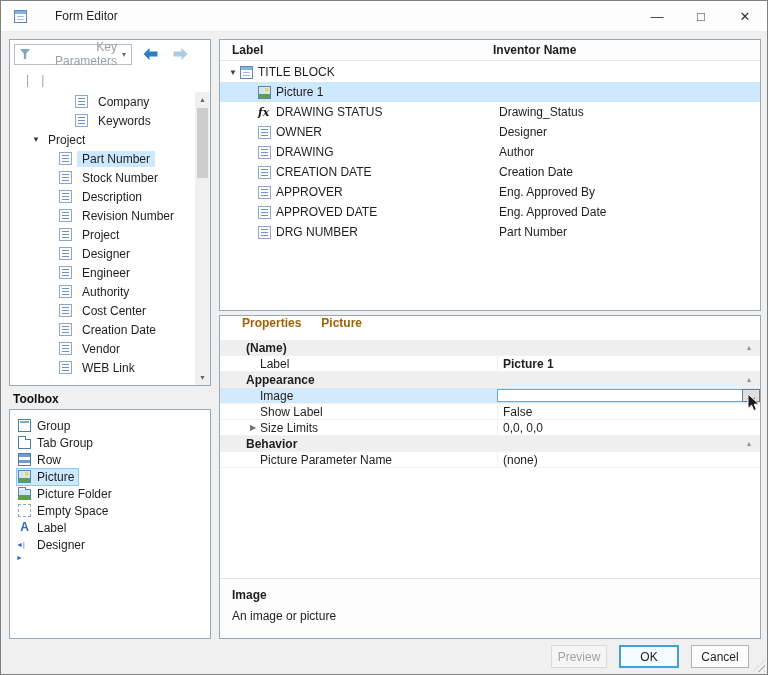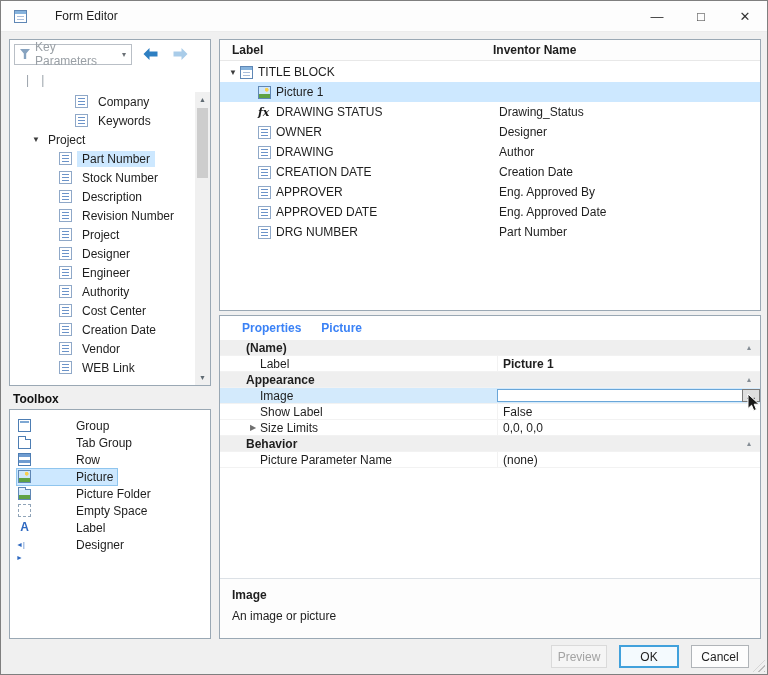--- a/index.html
+++ b/index.html
@@ -17,21 +17,21 @@
   .title-icon { margin-left:13px; }
   .title-text { margin-left:23px; }
   .win-controls { margin-left:auto; display:flex; height:100%; }
   .win-btn { width:44px; height:100%; display:flex; align-items:center; justify-content:center; color:#333; font-size:13px; }
 
   
   .panel { position:absolute; background:#fff; border:1px solid #9aa8b4; }
 
   
   .params-panel { left:8px; top:38px; width:202px; height:347px; }
-  .filter-row { height:28px; display:flex; align-items:center; padding:3px 4px; gap:6px; }
+  .filter-row { height:28px; display:flex; align-items:center; padding:3px 4px; gap:6px;text-align:right; }
   .filter-dropdown { flex:0 0 118px; height:21px; border:1px solid #b9bfc6; background:#fff; display:flex; align-items:center; padding:0 5px; gap:5px; color:#9aa0a6; }
   .ic-funnel { width:10px; height:10px; flex:none; background:#87a3c0; clip-path:polygon(0 0,100% 0,62% 45%,62% 100%,38% 100%,38% 45%); }
   .dd-arrow { margin-left:auto; font-size:8px; color:#6a7076; }
   .nav-btn { width:24px; height:20px; display:flex; align-items:center; justify-content:center; }
   .tabs-row { height:24px; display:flex; align-items:center; padding-left:10px; }
   .ptab { color:#2b2b2b; cursor:default; }
   .ptab.f-active { color:#1b6ec2; }
   .ptab:not(:last-child)::after { content:'|'; color:#9aa2aa; margin:0 6px; }
 
   .ptree { position:absolute; top:52px; left:1px; right:16px; bottom:1px; overflow:hidden; background:#fff; }
@@ -42,21 +42,21 @@
 
   .v-scroll { position:absolute; top:52px; right:0; bottom:0; width:15px; background:#f0f0f0; }
   .sb-btn { position:absolute; left:0; right:0; height:15px; display:flex; align-items:center; justify-content:center; font-size:7px; color:#5f6a72; }
   .sb-btn.up { top:0; } .sb-btn.down { bottom:0; }
   .sb-thumb { position:absolute; left:2px; right:2px; top:16px; height:70px; background:#cdcdcd; }
 
   
   .toolbox-title { position:absolute; left:12px; top:391px; font-weight:bold; color:#111; }
   .toolbox-panel { left:8px; top:408px; width:202px; height:230px; padding-top:7px; }
   .tb-item { height:17px; display:flex; align-items:center; padding-left:7px; }
-  .tb-inner { display:flex; align-items:center; padding:0 4px 0 1px; height:16px;gap:39px; }
+  .tb-inner { display:flex; align-items:center; padding:0 4px 0 1px; height:16px; }
   .tb-item.f-selected .tb-inner { background:#cde8ff; outline:1px solid #8fc5ee; }
   .tb-label { margin-left:1px; }
 
   
   .ic { width:13px; height:13px; flex:0 0 13px; position:relative; display:inline-block; margin-right:5px; }
   .ic-prop { border:1px solid #8fa8c8; background:#fff; }
   .ic-prop::before { content:''; position:absolute; left:2px; right:2px; top:2px; height:8px;
     background:repeating-linear-gradient(180deg,#6b93c9 0 1px,transparent 1px 3px); }
   .ic-form { border:1px solid #5f87b5; background:#fff; }
   .ic-form::before { content:''; position:absolute; left:0; right:0; top:0; height:3px; background:#86b3dd; }
@@ -83,21 +83,21 @@
   .form-tree-panel { left:218px; top:38px; width:542px; height:272px; }
   .ft-header { display:flex; height:21px; align-items:center; font-weight:bold; border-bottom:1px solid #e8e8e8; background:#fdfdfd; }
   .ft-col1 { padding-left:12px; flex:0 0 273px; }
   .ft-rows { position:absolute; top:22px; left:0; right:0; bottom:0; overflow:hidden; }
   .ft-row { height:20px; display:flex; align-items:center; position:relative; padding-left:calc(6px + var(--indent,0)*18px); white-space:nowrap; }
   .ft-row.f-selected { background:#cde8ff; }
   .ft-name { position:absolute; left:279px; }
 
   
   .props-panel { left:218px; top:314px; width:542px; height:324px; }
-  .props-header { height:24px; display:flex; align-items:center; gap:20px; padding-left:22px; font-weight:bold; color:#3b82f6; }
+  .props-header { height:24px; display:flex; gap:20px; padding-left:22px; font-weight:bold; color:#a16207; }
   .pgrid { position:absolute; top:24px; left:0; right:0; }
   .pg-row { position:relative; height:16px; display:flex; align-items:center; border-bottom:1px solid #f2f2f2; }
   .pg-row.t-category { background:#efefef; }
   .pg-row.t-category .pg-label { padding-left:26px; font-weight:bold; }
   .t-row .pg-expander { margin-left:26px; width:14px; text-align:center; font-size:8px; color:#6f6f6f; flex:none; }
   .t-row .pg-label { flex:0 0 237px; white-space:nowrap; }
   .pg-value { flex:1; position:relative; display:flex; align-items:center; padding-left:5px; border-left:1px solid #f2f2f2; align-self:stretch; }
   .f-value_bold .pg-value-text { font-weight:bold; }
   .pg-collapse { display:none; }
   .t-category .pg-collapse { display:block; position:absolute; right:9px; top:3px; font-size:8px; color:#858d95; }

